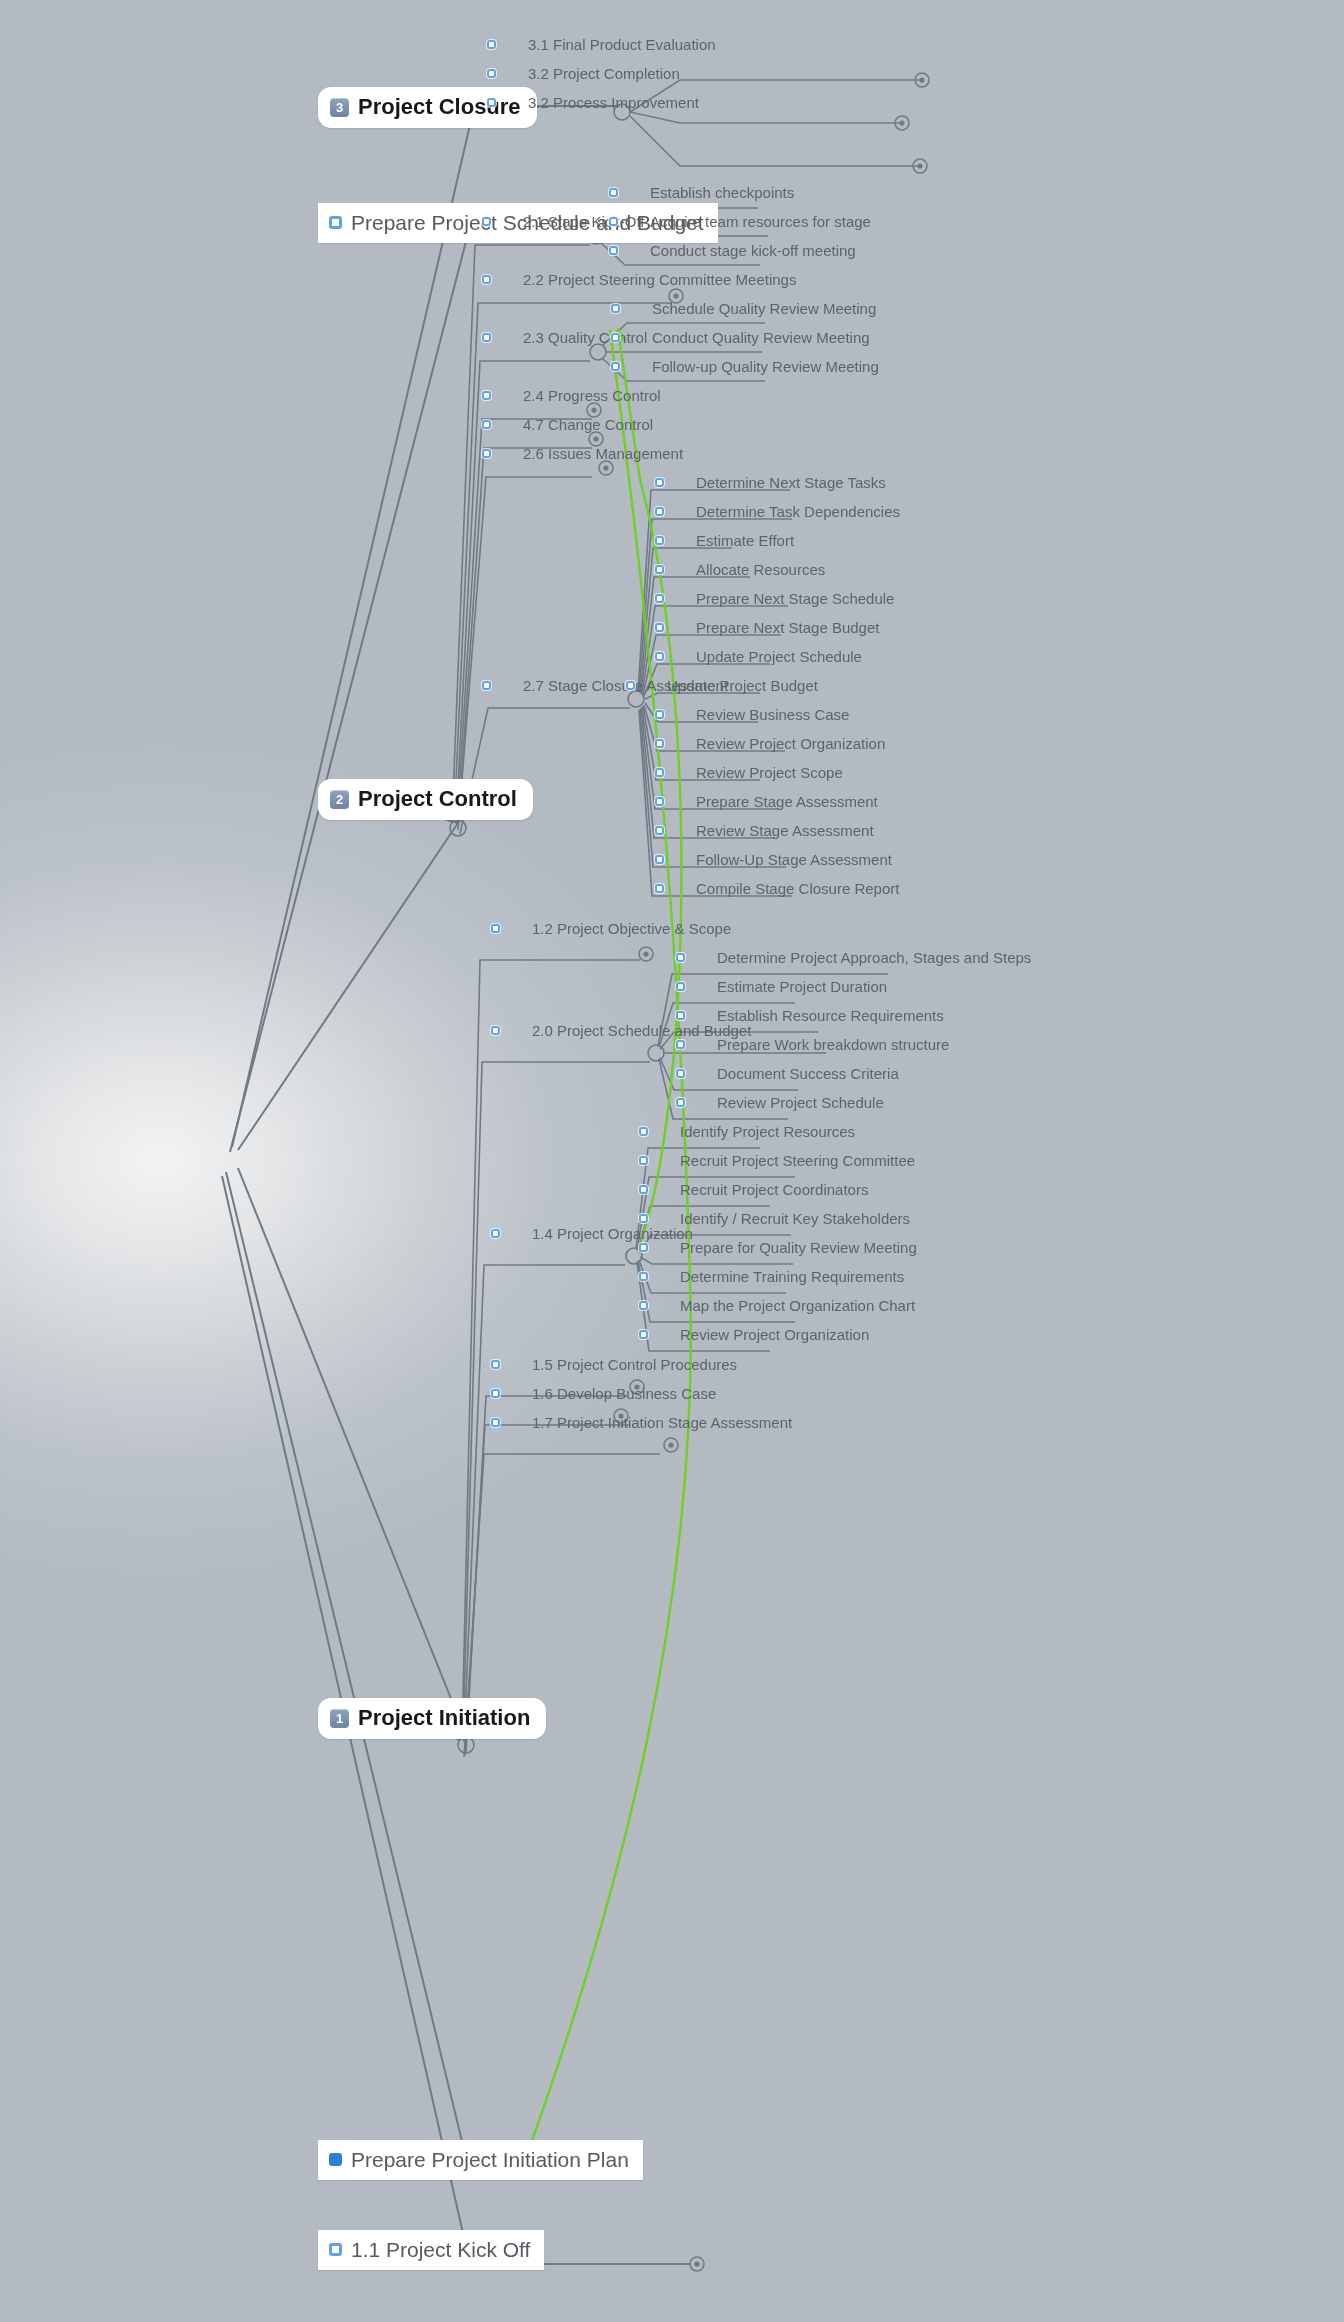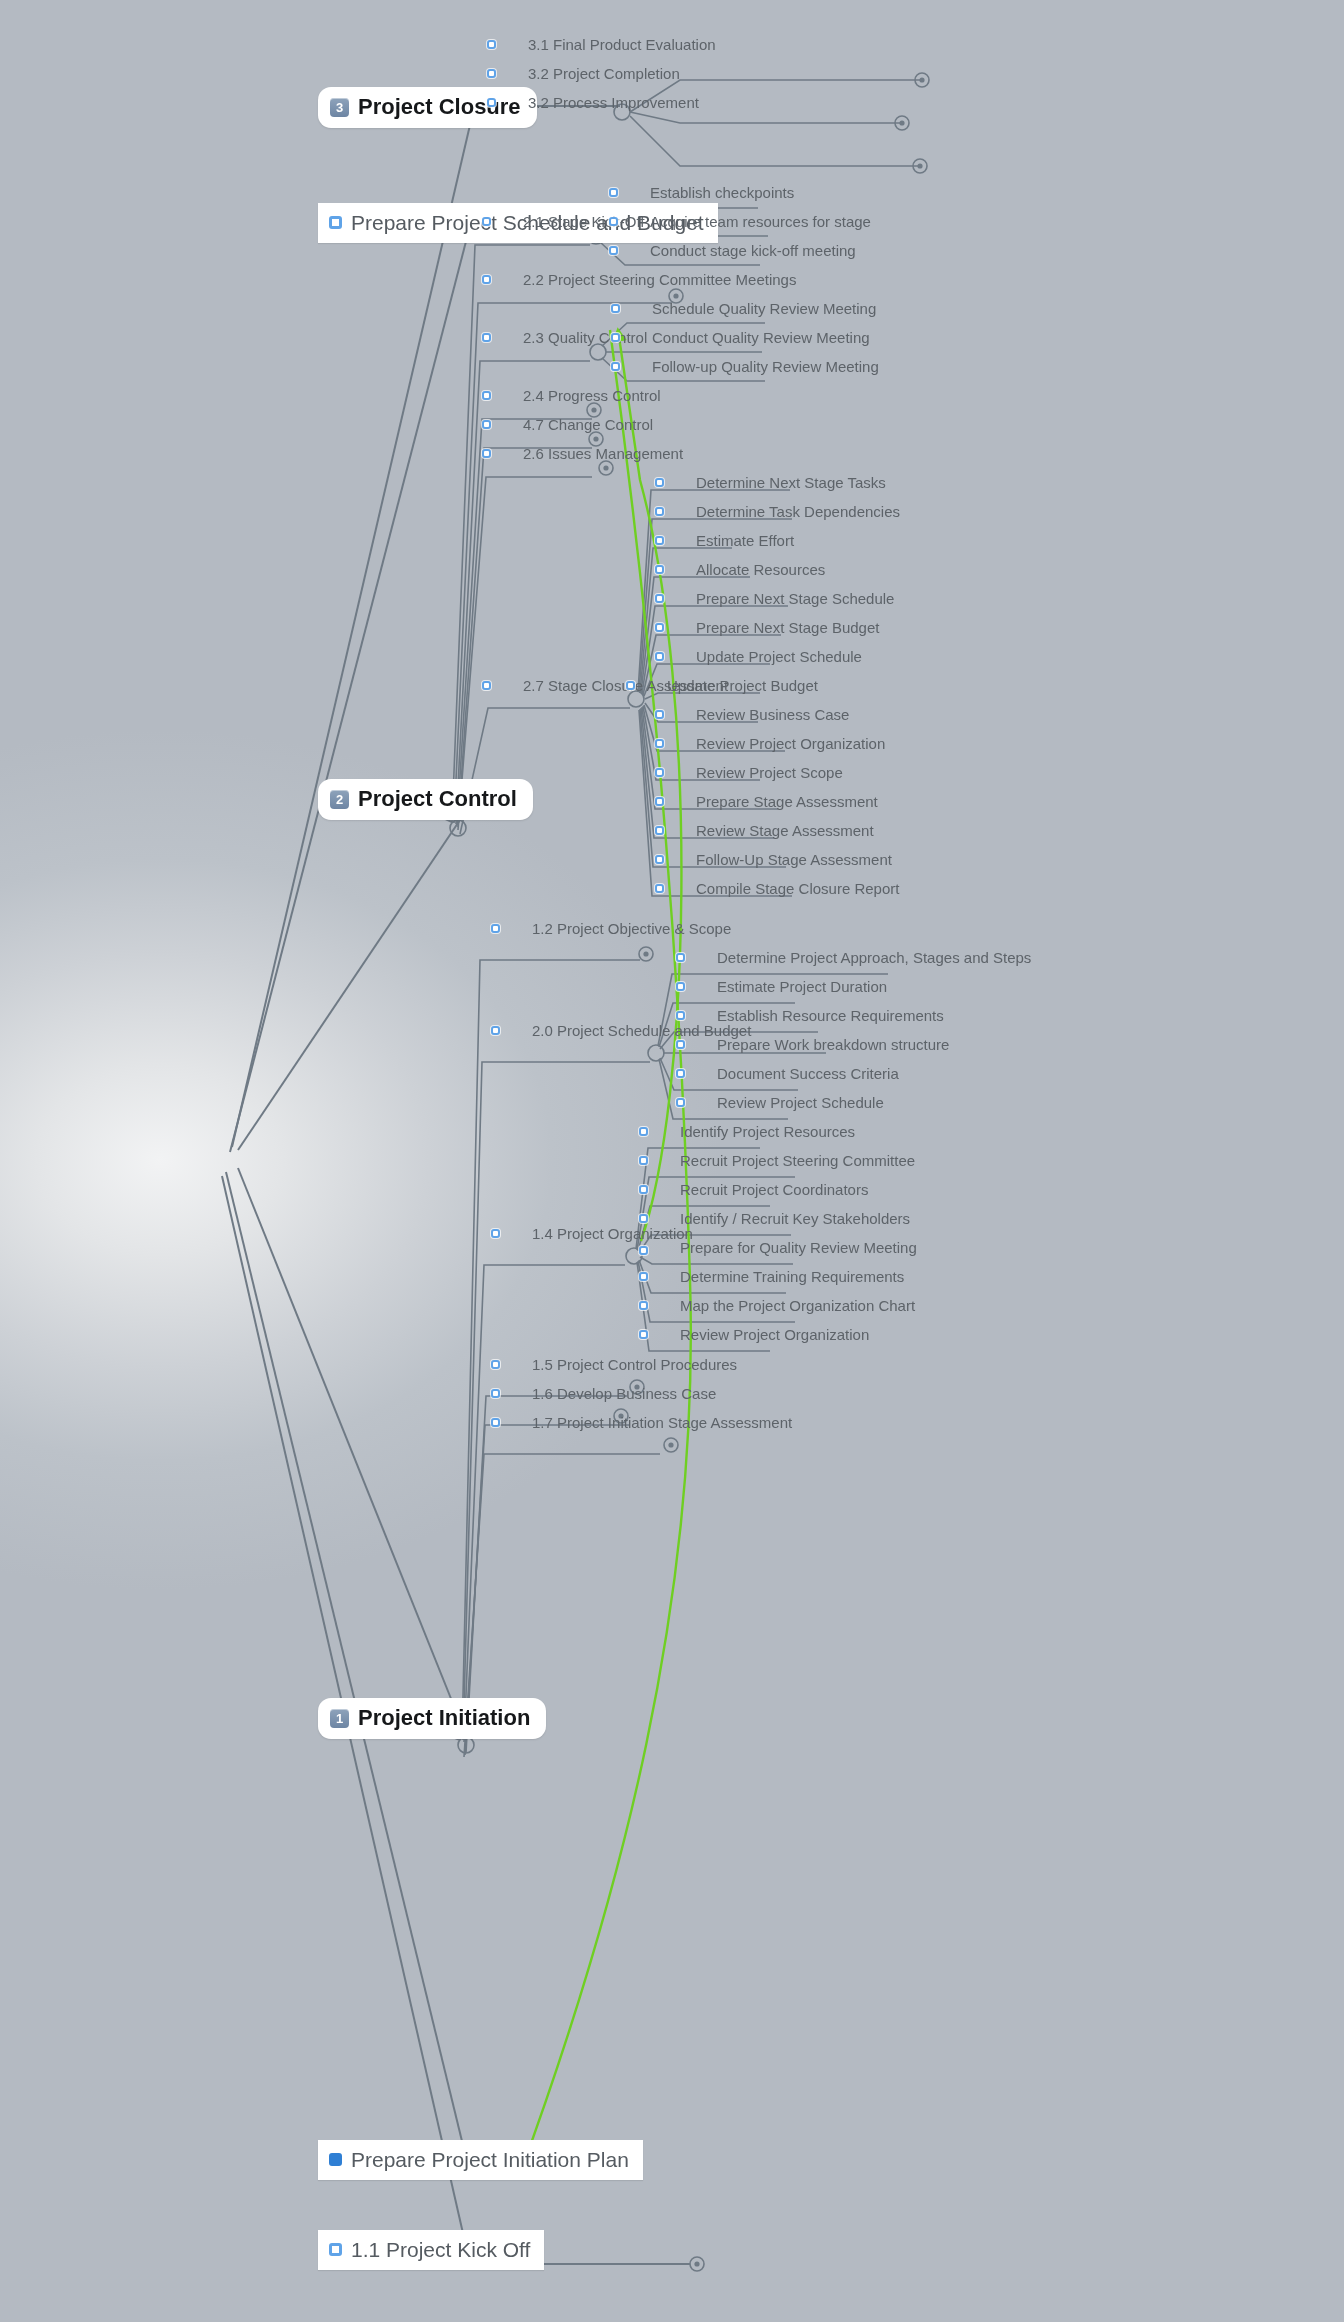--- a/index.html
+++ b/index.html
@@ -436,21 +436,21 @@
         <span class="lbl">Recruit Project Steering Committee</span>
       </div>
       <div class="node leaf" style="left: 639px; top: 1182px;">
         <span class="cb"></span>
         <span class="lbl">Recruit Project Coordinators</span>
       </div>
       <div class="node leaf" style="left: 639px; top: 1211px;">
         <span class="cb"></span>
         <span class="lbl">Identify / Recruit Key Stakeholders</span>
       </div>
-      <div class="node leaf" style="left: 639px; top: 1240px; align-items: flex-end;">
+      <div class="node leaf" style="left: 639px; top: 1240px;">
         <span class="cb"></span>
         <span class="lbl">Prepare for Quality Review Meeting</span>
       </div>
       <div class="node leaf" style="left: 639px; top: 1269px;">
         <span class="cb"></span>
         <span class="lbl">Determine Training Requirements</span>
       </div>
       <div class="node leaf" style="left: 639px; top: 1298px;">
         <span class="cb"></span>
         <span class="lbl">Map the Project Organization Chart</span>

